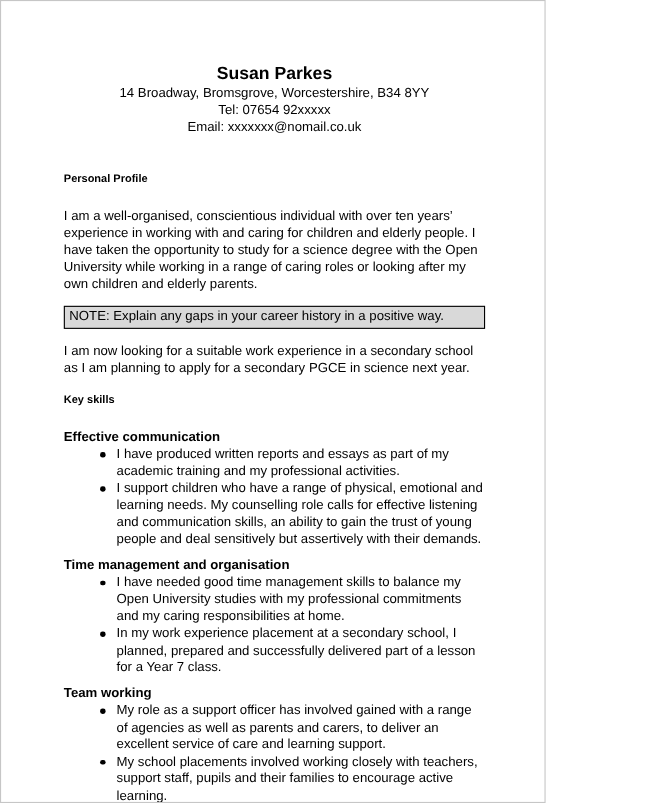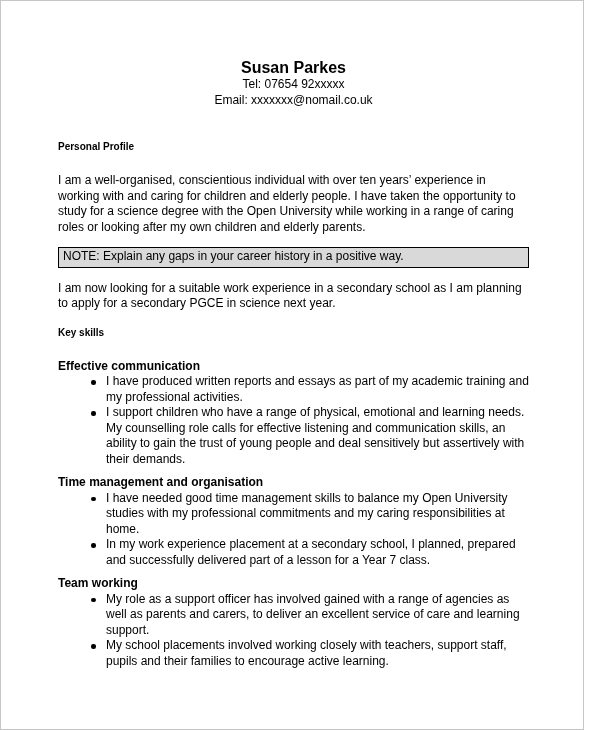--- a/index.html
+++ b/index.html
@@ -1,18 +1,18 @@
 <!DOCTYPE html>
 <html><head>
 <meta charset="utf-8">
 <style>
   html, body { margin: 0; padding: 0; background: #ffffff; }
   .page {
     position: relative;
-    width: 584px;
+    width: 496px;
     height: 730px;
     box-sizing: border-box;
     background: #ffffff;
     border: 1px solid #c6c6c6;
     padding: 57px 54px 0 57px;
     font-family: "Liberation Sans", "DejaVu Sans", sans-serif;
     font-size: 12px;
     line-height: 15.5px;
     color: #000000;
     overflow: hidden;
@@ -68,20 +68,21 @@
     background: #000000;
   }
 </style>
 </head>
 <body>
 
 <div class="page">
 
   <header class="contact-header">
     <div class="person-name">Susan Parkes</div>
+    <div>14 Broadway, Bromsgrove, Worcestershire, B34 8YY</div>
     <div>Tel: 07654 92xxxxx</div>
     <div>Email: xxxxxxx@nomail.co.uk</div>
   </header>
 
   <h2 class="section-heading">Personal Profile</h2>
 
   <p class="body-par">I am a well-organised, conscientious individual with over ten years’ experience in working with and caring for children and elderly people. I have taken the opportunity to study for a science degree with the Open University while working in a range of caring roles or looking after my own children and elderly parents.</p>
 
   <div class="note-box">NOTE: Explain any gaps in your career history in a positive way.</div>
 

